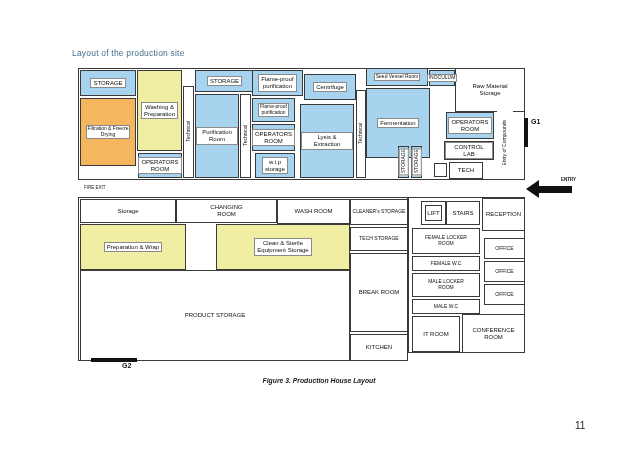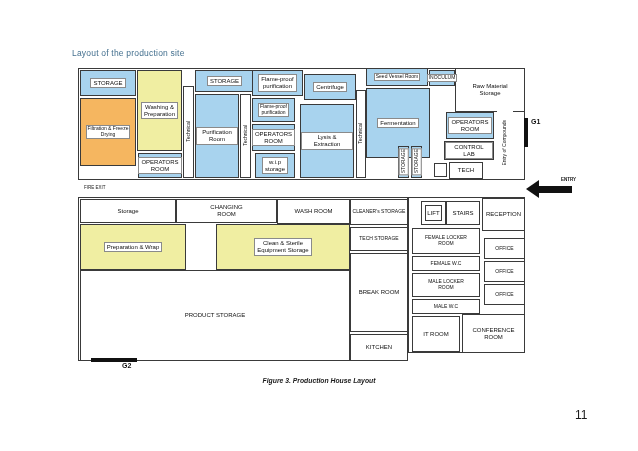--- a/index.html
+++ b/index.html
@@ -9,21 +9,21 @@
   }
   .page-title {
     position:absolute; left:54px; top:48px;
     font-size:8.5px; letter-spacing:0.2px;margin-left:18px;
   }
   .figure-caption {
     position:absolute; left:0; top:377px; width:638px; text-align:center;
     font-size:6.8px; font-weight:bold; font-style:italic; color:#1a1a1a;
   }
   .page-number {
-    position:absolute; left:575px; top:408px; font-size:12px; color:#1a1a1a;
+    position:absolute; left:575px; top:420px; font-size:10px; color:#1a1a1a;
   }
   .outline {
     position:absolute; border:1px solid #3a3a3a; background:#fff; box-sizing:border-box;
   }
   .room {
     position:absolute; box-sizing:border-box; border:1px solid #3a3a3a;
     display:flex; align-items:center; justify-content:center; overflow:visible;
   }
   .room.noborder { border:none; }
   .room.inner::after {

